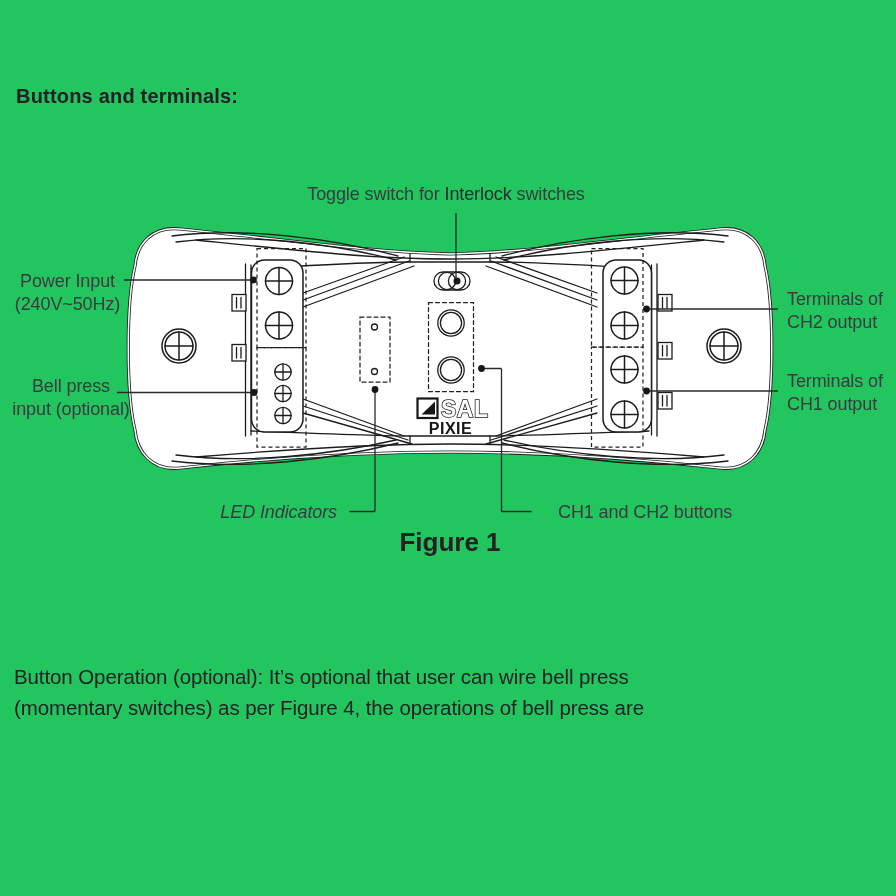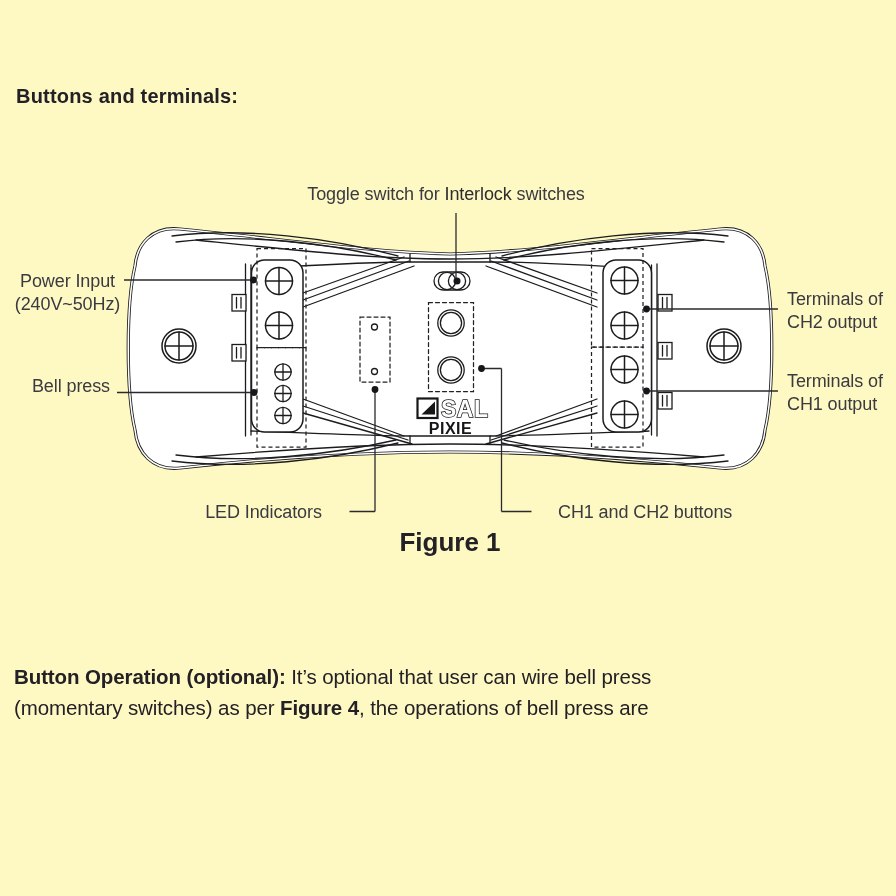--- a/index.html
+++ b/index.html
@@ -1,40 +1,40 @@
 <!DOCTYPE html>
 <html><head>
 <meta charset="utf-8">
 <style>
   html,body{margin:0;padding:0;background:#ffffff;}
   .page{
-    position:relative;width:896px;height:896px;background:#fef9c3;overflow:hidden;
+    position:relative;width:896px;height:896px;background:#22c55e;overflow:hidden;
     font-family:"Liberation Sans",sans-serif;color:#232026;
   }
   .heading{
     position:absolute;left:16px;top:85px;margin:0;
     font-size:20px;font-weight:700;letter-spacing:.2px;color:#232026;
   }
   .diagram-svg{position:absolute;left:0;top:0;width:896px;height:896px;}
   .lbl{
     position:absolute;font-size:18px;line-height:23px;color:#3a3a40;
     letter-spacing:-.1px;white-space:nowrap;
   }
   .lbl .b{font-weight:400;color:#2c2c31;}
   .lbl.center{text-align:center;}
-  .lbl.right{text-align:center;}
+  .lbl.right{text-align:right;font-style:italic;}
   .figcap{
     position:absolute;left:350px;top:527px;width:200px;text-align:center;
     font-size:26px;font-weight:700;color:#232026;
   }
   .bodytext{
     position:absolute;left:14px;top:661px;width:760px;
     font-size:20.5px;line-height:31px;color:#232026;letter-spacing:-.1px;
   }
-  .bodytext .b{font-weight:700;margin-top:20px;}
+  .bodytext .b{font-weight:400;margin-top:20px;}
   
   .ln{stroke:#1c1c1e;fill:none;stroke-width:1.5;stroke-linecap:round;}
   .ln-thin{stroke:#1c1c1e;fill:none;stroke-width:1.3;stroke-linecap:round;}
   .sil{fill:#ffffff;stroke:#1c1c1e;stroke-width:3.2;}
   .silw{fill:none;stroke:#ffffff;stroke-width:1.5;}
   .dash{fill:none;stroke:#222226;stroke-width:1.25;stroke-dasharray:4 3;}
   .whitefill{fill:#ffffff;stroke:#1c1c1e;stroke-width:1.5;}
   .dot{fill:#161618;stroke:none;}
   .callout{stroke:#2a2a2e;stroke-width:1.3;fill:none;}
   .logo-sal{font-family:"Liberation Sans",sans-serif;font-weight:700;font-size:23px;
@@ -222,20 +222,21 @@
     <span>Toggle switch for </span><span class="b">Interlock</span><span> switches</span>
   </div>
 
   <div class="lbl center" style="left:10px;top:270px;width:115px;">
     <div>Power Input</div>
     <div>(240V~50Hz)</div>
   </div>
 
   <div class="lbl center" style="left:0px;top:375px;width:142px;">
     <div>Bell press</div>
+    <div>input (optional)</div>
   </div>
 
   <div class="lbl" style="left:787px;top:288px;width:106px;">
     <div>Terminals of</div>
     <div>CH2 output</div>
   </div>
 
   <div class="lbl" style="left:787px;top:370px;width:106px;">
     <div>Terminals of</div>
     <div>CH1 output</div>

